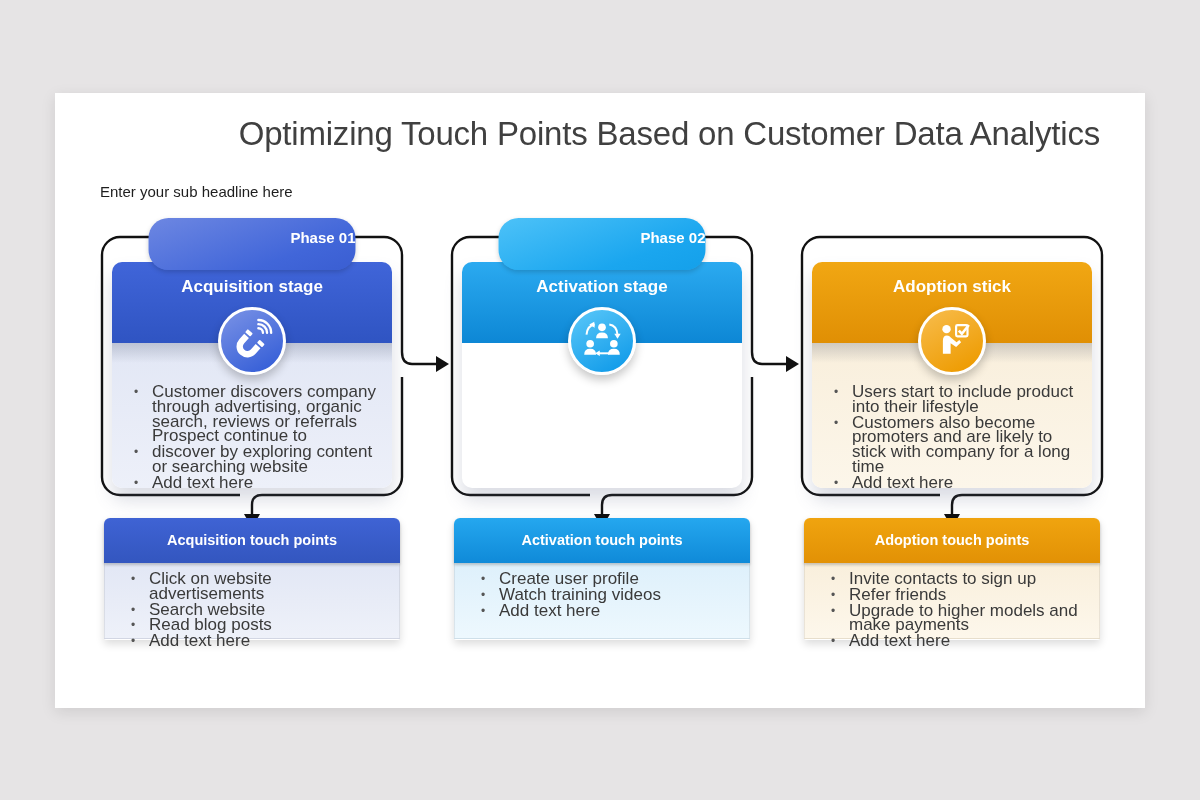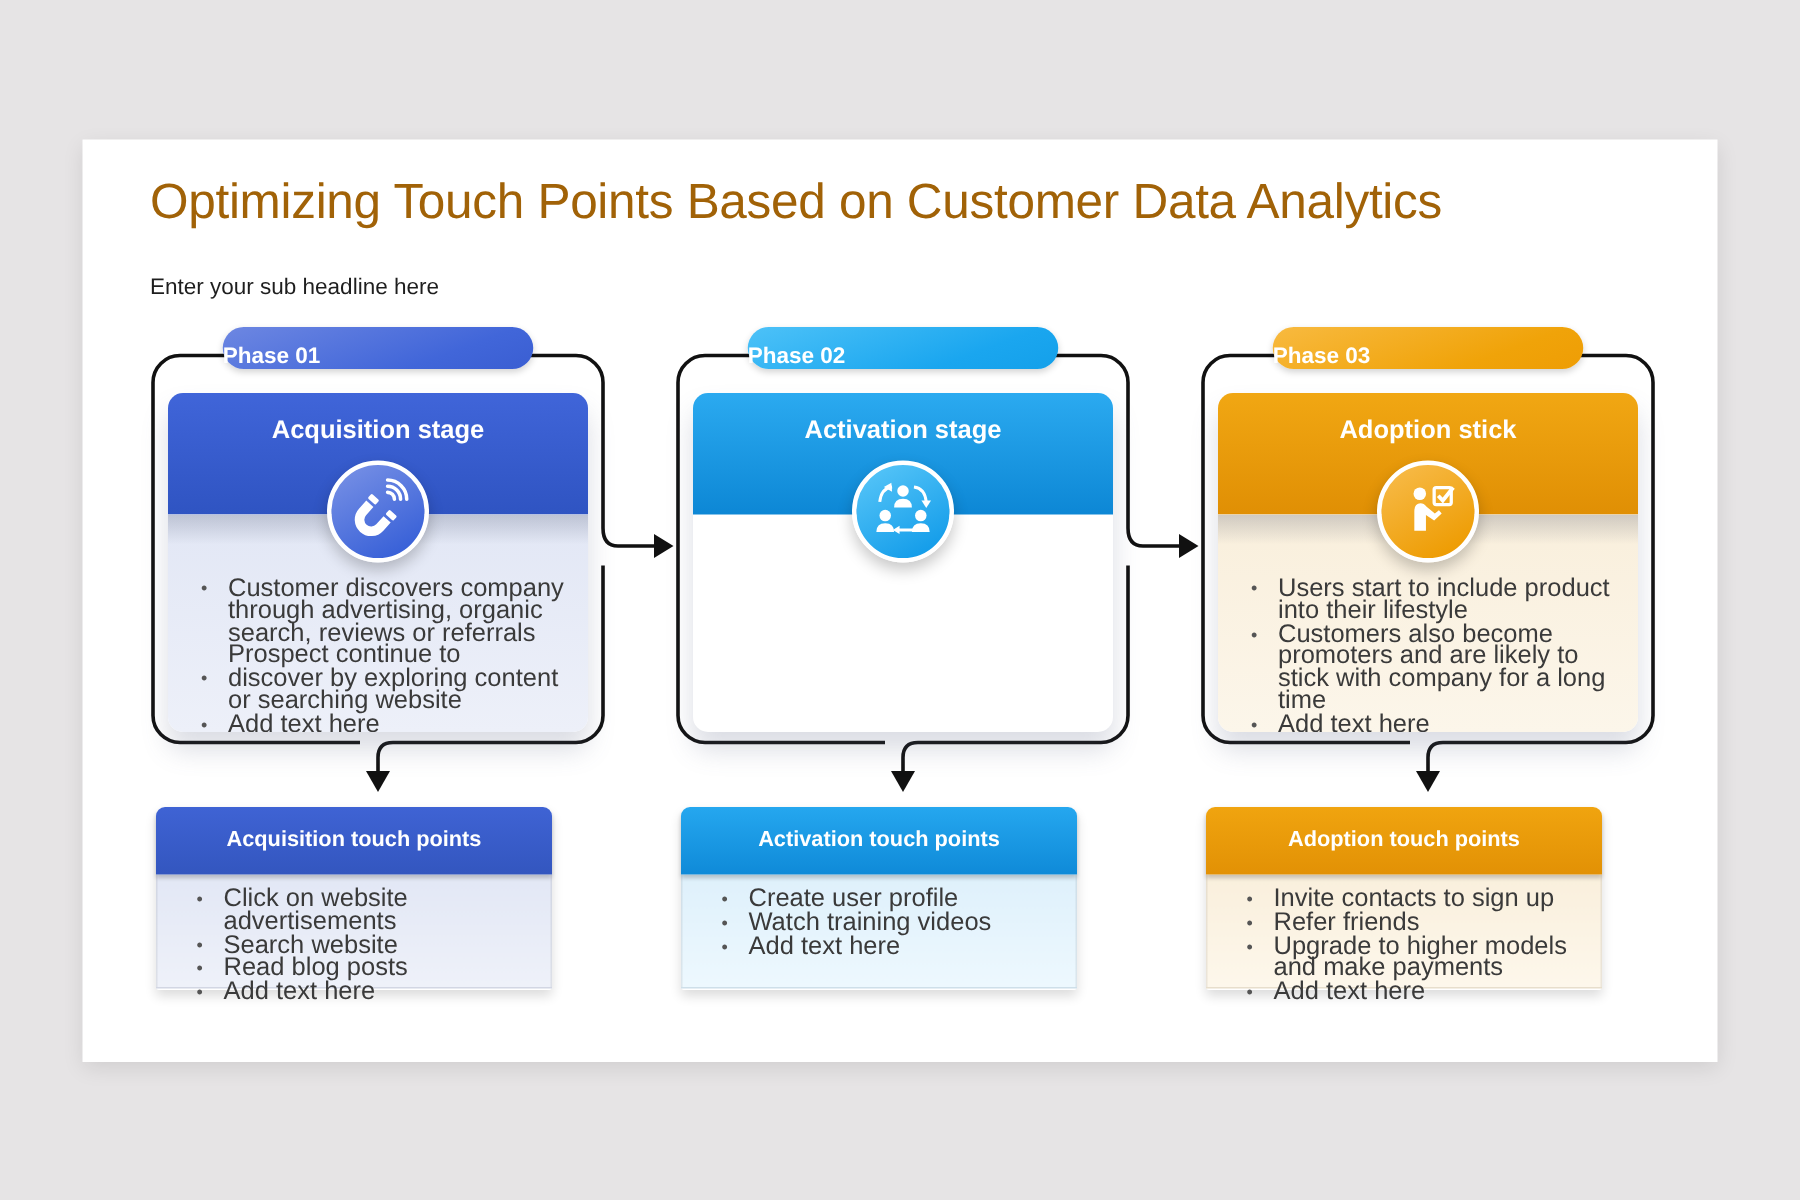--- a/index.html
+++ b/index.html
@@ -9,35 +9,35 @@
     font-family:"Liberation Sans", sans-serif;
     position:relative;overflow:hidden;
   }
   .slide{
     position:absolute;left:55px;top:93px;width:1090px;height:615px;
     background:#ffffff;
     box-shadow:0 4px 14px rgba(0,0,0,0.10);
   }
   .title{
     position:absolute;left:45px;top:22px;width:1000px;
-    font-size:33px;font-weight:400;color:#a16207;letter-spacing:-0.2px;
+    font-size:33px;font-weight:400;color:#404040;letter-spacing:-0.2px;text-align:right;
   }
   .subtitle{
     position:absolute;left:45px;top:90px;
     font-size:15px;color:#1e1e1e;
   }
   svg.overlay{position:absolute;left:0;top:0;pointer-events:none;}
   .phase{position:absolute;top:125px;width:300px;height:442px;}
   .phase.p1{left:47px;}
   .phase.p2{left:397px;}
   .phase.p3{left:747px;}
   .pill{
     position:absolute;top:0;left:50%;transform:translateX(-50%);
-    width:207px;height:28px;border-radius:20px;
-    text-align:left;line-height:40px;
+    width:207px;height:52px;border-radius:20px;
+    text-align:right;line-height:40px;
     color:#fff;font-size:15px;font-weight:700;
     box-shadow:0 2px 5px rgba(0,0,0,0.18);
     z-index:3;
   }
   .p1 .pill{background:linear-gradient(160deg,#6d87e2 0%,#4166d9 70%,#3a5ed2 100%);}
   .p2 .pill{background:linear-gradient(160deg,#4dc2f8 0%,#1aa6ef 70%,#14a0ea 100%);}
   .p3 .pill{background:linear-gradient(160deg,#f8ba40 0%,#f0a309 70%,#ee9d05 100%);}
   .card{
     position:absolute;top:44px;left:10px;width:280px;height:226px;
     border-radius:10px;z-index:2;
@@ -75,21 +75,21 @@
     margin:0;padding:0;list-style:none;
     font-size:17px;color:#3a3a3a;line-height:14.8px;
   }
   .card-body ul.bullets{padding:42px 14px 0 18px;}
   .touch-body ul.bullets{padding:9px 10px 0 22px;}
   ul.bullets li{position:relative;padding-left:22px;margin-bottom:1px;}
   ul.bullets li::before{
     content:"\2022";position:absolute;left:4px;top:0;color:#555;font-size:12px;
   }
   .touch{
-    position:absolute;top:320px;left:2px;width:264px;height:122px;z-index:2;
+    position:absolute;top:300px;left:2px;width:296px;height:122px;z-index:2;
     box-shadow:0 4px 8px rgba(0,0,0,0.14);border-radius:6px 6px 2px 2px;
   }
   .touch-header{
     height:45px;border-radius:6px 6px 0 0;text-align:center;line-height:45px;
     color:#fff;font-size:14.5px;font-weight:700;
     box-shadow:0 2px 3px rgba(0,0,0,0.20);position:relative;z-index:1;
   }
   .p1 .touch-header{background:linear-gradient(180deg,#3f63d4 0%,#3356bf 100%);}
   .p2 .touch-header{background:linear-gradient(180deg,#25a7ef 0%,#0f8ad8 100%);}
   .p3 .touch-header{background:linear-gradient(180deg,#f0a40f 0%,#e29105 100%);}
@@ -206,21 +206,20 @@
         <ul class="bullets">
           <li>Create user profile</li>
           <li>Watch training videos</li>
           <li>Add text here</li>
         </ul>
       </div>
     </div>
   </div>
 
   <div class="phase p3">
-    <div class="pill">Phase 03</div>
     <div class="card">
       <div class="card-header">
         <div class="stage-title">Adoption stick</div>
       </div>
       <div class="icon-circle">
         <svg class="icon-svg" viewBox="0 0 68 68">
           <g fill="#fff">
             <circle cx="28" cy="21" r="4.6"></circle>
             <path d="M 24,48 V 34 Q 24,28 28.5,28 Q 31,28 33,30.5 L 39,35.5 L 42,33 L 44,35.5 L 38.5,40.5 L 32.5,36.5 V 48 Z"></path>
           </g>

